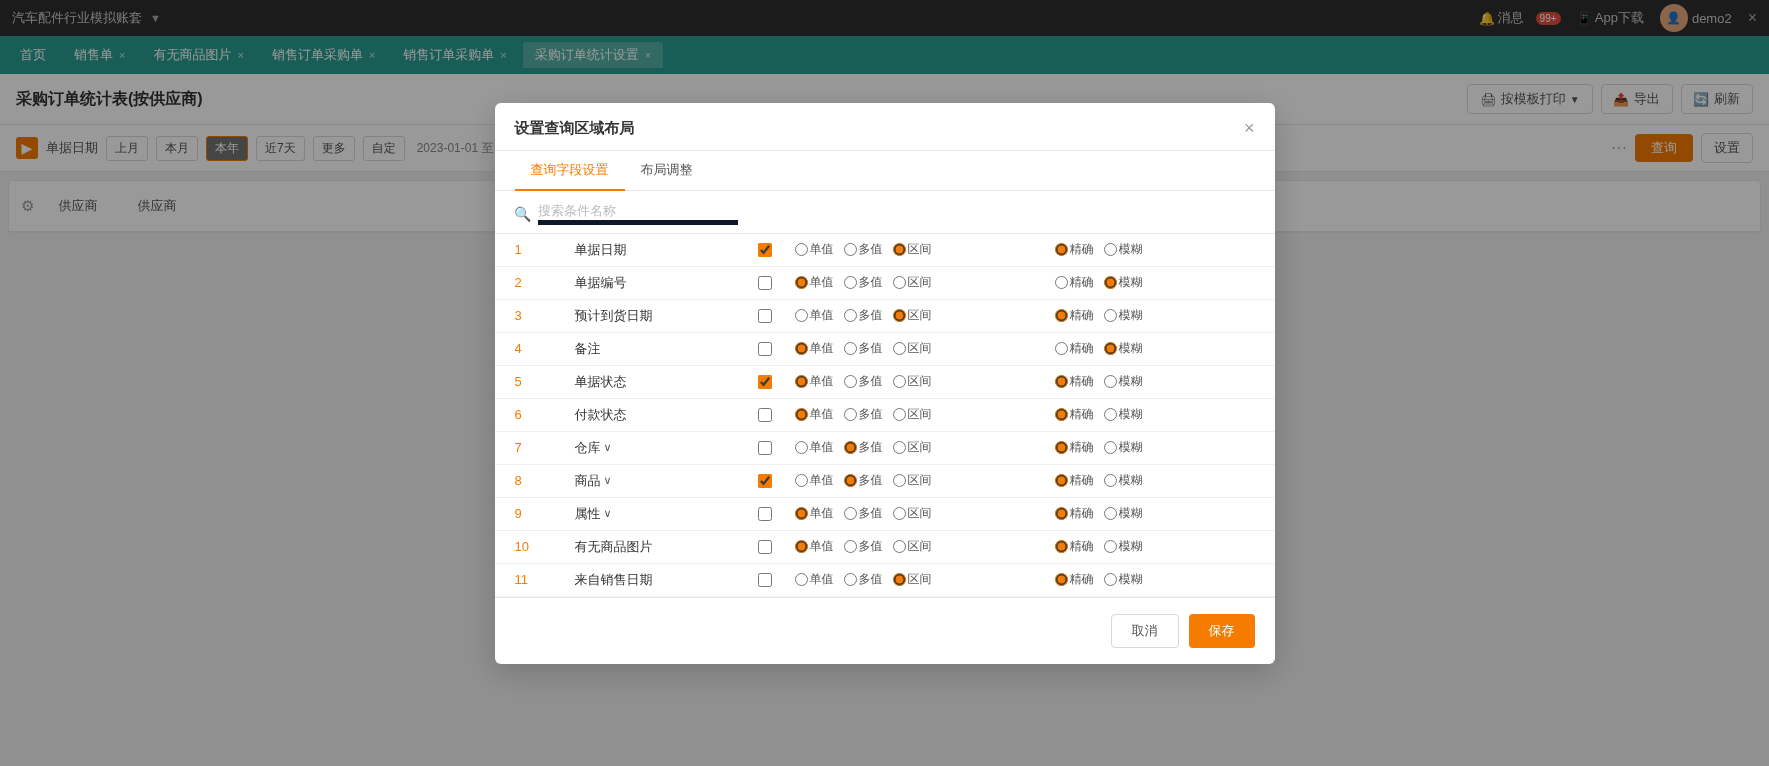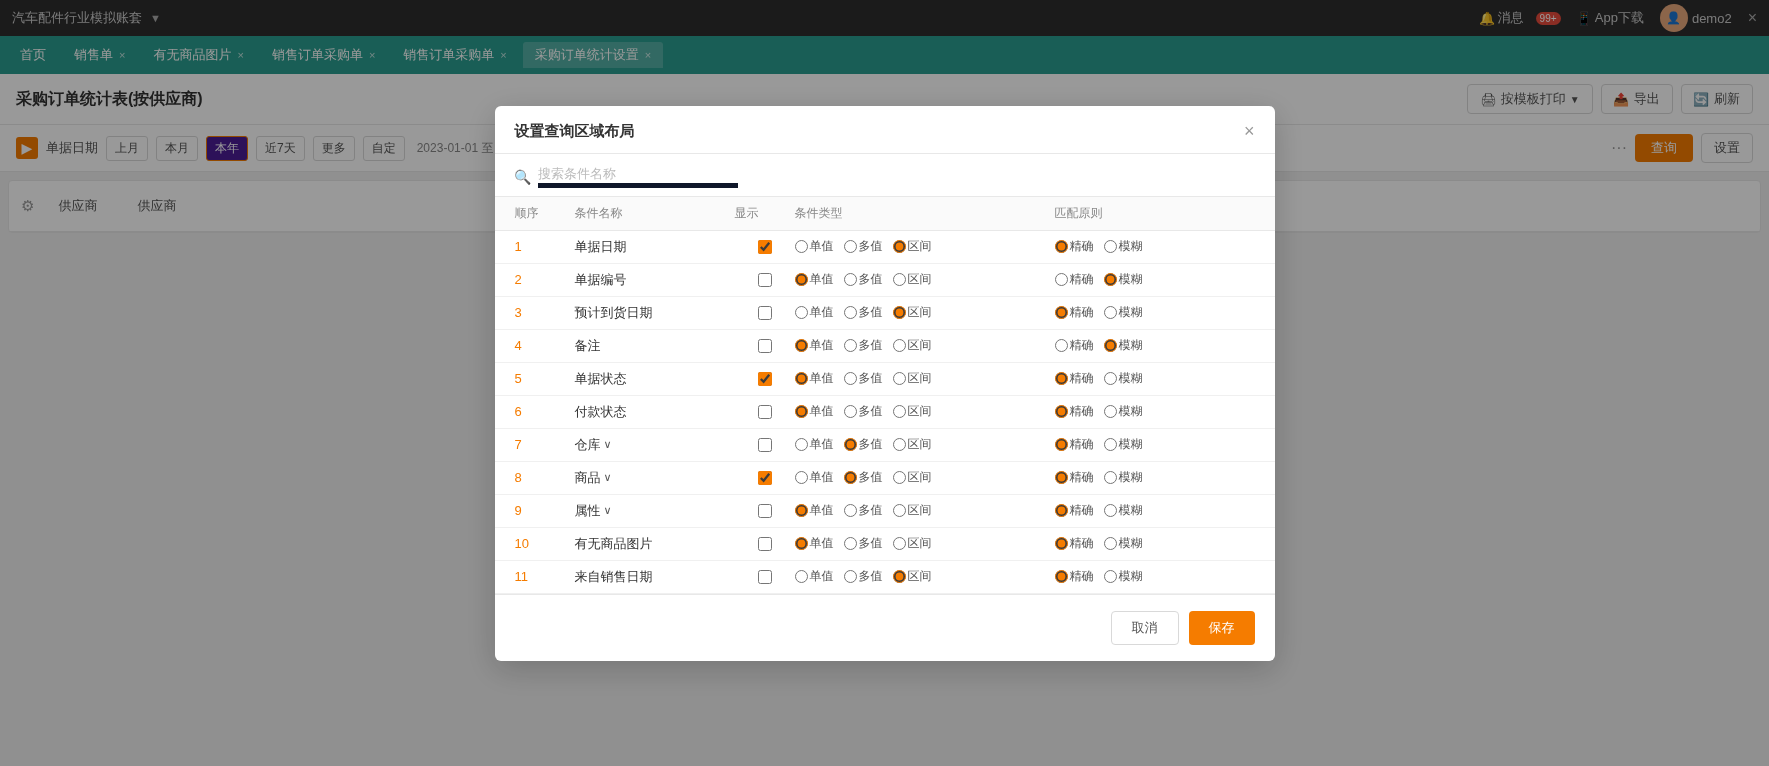--- a/index.html
+++ b/index.html
@@ -292,21 +292,21 @@
         <span>刷新</span>
       </button>
     </div>
   </div>
 
   <div class="filter-bar">
     <button class="filter-toggle">▶</button>
     <span class="filter-label">单据日期</span>
     <button class="filter-date-btn">上月</button>
     <button class="filter-date-btn">本月</button>
-    <button class="filter-date-btn active" style="background:#4c1d95;color:white;border-color:#f57c00;">本年</button>
+    <button class="filter-date-btn active" style="background:#737373;color:white;border-color:#f57c00;">本年</button>
     <button class="filter-date-btn">近7天</button>
     <button class="filter-date-btn">更多</button>
     <button class="filter-date-btn">自定</button>
     <span class="filter-date-range">2023-01-01 至 2023-12-31</span>
     <span class="filter-dots" style="margin-left:auto;">···</span>
     <button class="btn-query">查询</button>
     <button class="btn-set">设置</button>
   </div>
 
   <div class="table-area">
@@ -320,33 +320,34 @@
 </div>
 
 <div class="overlay">
   <div class="dialog">
 
     <div class="dialog-header">
       <span class="dialog-title">设置查询区域布局</span>
       <span class="dialog-close">×</span>
     </div>
 
+    <div class="dialog-tabs">
+      <div class="dialog-tab active">
+        <span>查询字段设置</span>
+      </div>
+      <div class="dialog-tab">
+        <span>布局调整</span>
+      </div>
+    </div>
 
     <div class="dialog-search">
       <span class="search-icon-wrap">🔍</span>
       <input type="text" class="search-input" placeholder="搜索条件名称" style="">
     </div>
 
-    <div class="ct-header">
-      <div class="ct-header-cell">顺序</div>
-      <div class="ct-header-cell">条件名称</div>
-      <div class="ct-header-cell">显示</div>
-      <div class="ct-header-cell">条件类型</div>
-      <div class="ct-header-cell">匹配原则</div>
-    </div>
 
     <div class="conditions-table" id="conditions-table-body">
     <div class="ct-row">
           <div class="ct-num">1</div>
           <div class="ct-name">单据日期</div>
           <div class="checkbox-wrap">
             <input type="checkbox" checked="" style="">
           </div>
           <div class="radio-group">
             <label class="radio-item">

